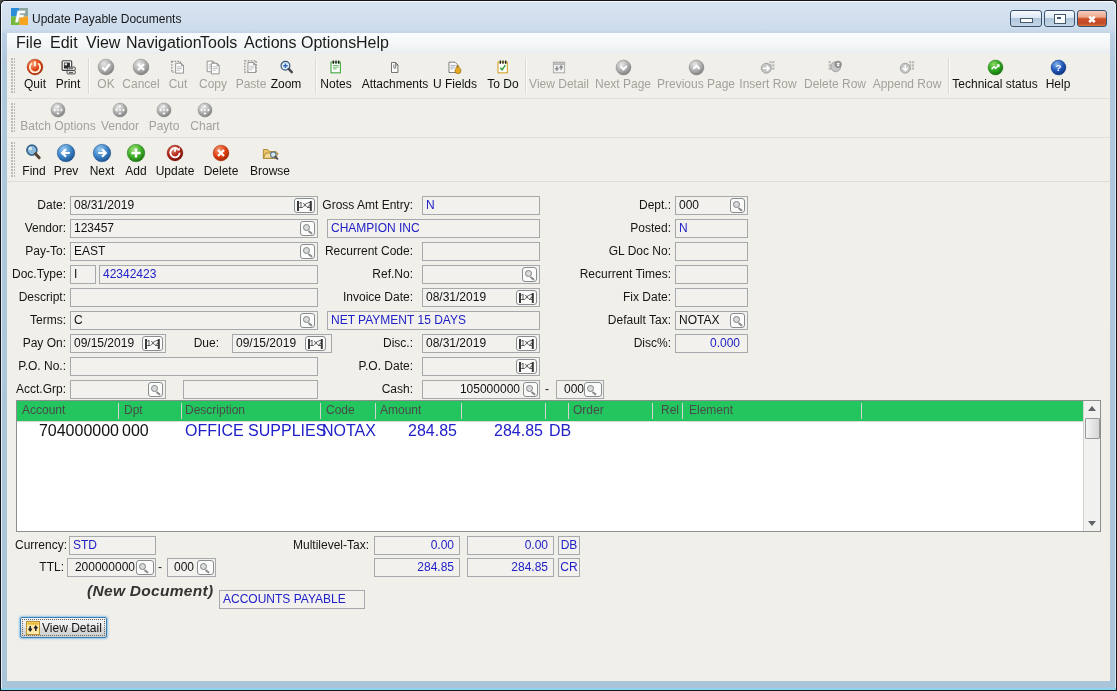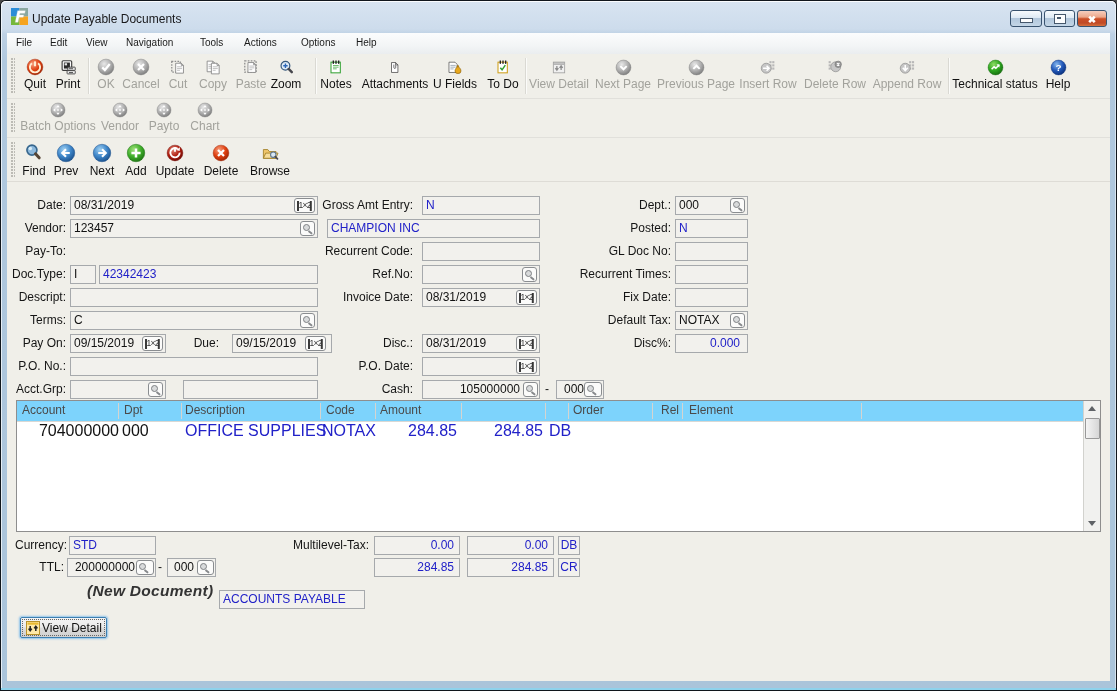--- a/index.html
+++ b/index.html
@@ -16,21 +16,21 @@
   .wbtn{position:absolute;top:10px;height:17px;border:1px solid #39536f;border-radius:3px;box-sizing:border-box;}
   #bmin{left:1010px;width:32px;background:linear-gradient(#f7fafd 0%,#dde9f4 45%,#b2c7dc 50%,#c4d6e6 100%);}
   #bmax{left:1044px;width:31px;background:linear-gradient(#f7fafd 0%,#dde9f4 45%,#b2c7dc 50%,#c4d6e6 100%);}
   #bclose{left:1077px;width:30px;background:linear-gradient(#f6cdbe 0%,#eda88c 40%,#cc4f28 52%,#c04a26 80%,#d8713e 100%);}
   #bmin i{position:absolute;left:9px;top:7px;width:11px;height:3px;background:#fcfdfe;border:1px solid #46586c;}
   #bmax i{position:absolute;left:9px;top:3px;width:10px;height:8px;background:#fcfdfe;border:1px solid #46586c;}
   #bmax i b{position:absolute;left:2px;top:2px;width:4px;height:2px;background:#46586c;}
   #bclose span{position:absolute;left:0;top:1px;width:100%;text-align:center;color:#fff;font-size:10px;font-weight:bold;line-height:15px;}
   
   #menubar{position:absolute;left:7px;top:33px;width:1103px;height:21px;background:linear-gradient(#fbfcfd,#f3f5f6 60%,#eaedef);border-bottom:1px solid #e4e5e6;}
-  #menubar span{position:absolute;top:0;line-height:20px;font-size:10px;color:#1a1a1a;}
+  #menubar span{position:absolute;top:0;line-height:20px;font-size:16px;color:#1a1a1a;}
   
   .tbar{position:absolute;left:7px;width:1103px;background:#f0efe9;}
   #tb1{top:54px;height:44px;border-bottom:1px solid #e1e0db;}
   #tb2{top:99px;height:38px;border-bottom:1px solid #e1e0db;}
   #tb3{top:138px;height:43px;border-bottom:1px solid #dedcd6;}
   .grip{position:absolute;left:4px;top:4px;bottom:4px;width:4px;
      background-image:radial-gradient(circle at 1px 1px,#bcbbb5 40%,transparent 46%);background-size:3px 3px;}
   .vsep{position:absolute;top:4px;bottom:4px;width:1px;background:#dad9d3;border-right:1px solid #fbfbf9;}
   .tbtn{position:absolute;}
   .tbtn .ic{display:block;margin:0 auto;}
@@ -44,21 +44,21 @@
   .inbtn{position:absolute;top:1px;border:1px solid #8a8d90;border-radius:3px;background:#fbfbfa;}
   .inbtn.cal{width:19px;height:13px;}
   .inbtn.cal:before{content:"";position:absolute;left:2.2px;top:1.5px;width:1.6px;height:10px;
      box-shadow:12.8px 0 0 #3a3a3a;background:#3a3a3a;}
   .inbtn.cal:after{content:"1\D7 2";position:absolute;left:3.6px;top:1px;width:12px;font-size:8.5px;line-height:11px;letter-spacing:-0.8px;color:#333;font-family:"Liberation Sans";}
   .inbtn.mag{width:13px;height:13px;}
   .inbtn.mag:before{content:"";position:absolute;left:2px;top:2px;width:5px;height:5px;border:1.6px solid #7e8184;border-radius:50%;background:#d8dadb;}
   .inbtn.mag:after{content:"";position:absolute;left:8px;top:8px;width:5px;height:2.4px;background:#87898c;transform:rotate(40deg);border-radius:1px;transform-origin:0 0;}
   
   #grid{position:absolute;left:16px;top:400px;width:1085px;height:132px;background:#fff;border:1px solid #8e8e8e;box-sizing:border-box;}
-  #ghead{position:absolute;left:0;top:0;right:16px;height:20px;background:#7dd3fc;border-bottom:1px solid #d9d8d4;}
+  #ghead{position:absolute;left:0;top:0;right:16px;height:20px;background:#22c55e;border-bottom:1px solid #d9d8d4;}
   #ghead span{position:absolute;top:0;line-height:19px;font-size:12px;color:#4a4a4a;}
   .gsep{position:absolute;top:2px;height:16px;width:1px;background:#d5d4d0;}
   .grow{position:absolute;left:0;top:22px;right:16px;height:17px;font-size:16px;line-height:16px;}
   .grow span{position:absolute;white-space:nowrap;}
   #gsb{position:absolute;right:0;top:0;width:16px;height:130px;background:#f1f1ef;border-left:1px solid #d2d2ce;}
   .sbtn{position:absolute;left:0px;width:15px;height:15px;}
   .sbtn i{position:absolute;left:3.5px;width:0;height:0;border-left:4px solid transparent;border-right:4px solid transparent;}
   .sbtn.up i{top:5px;border-bottom:5px solid #5f6266;}
   .sbtn.dn i{top:5px;border-top:5px solid #5f6266;}
   #gthumb{position:absolute;left:1px;top:17px;width:13px;height:19px;background:linear-gradient(90deg,#f4f4f4,#d6d6d6);border:1px solid #999;border-radius:1px;}
@@ -646,20 +646,24 @@
 <div class="fld" style="left:70px;top:196px;width:246px">
       <div class="v">08/31/2019</div>
       <div class="inbtn cal" style="right:2px"></div>
     </div>
 <div class="lbl" style="left:-74px;top:219px;width:140px">Vendor:</div>
 <div class="fld" style="left:70px;top:219px;width:246px">
       <div class="v">123457</div>
       <div class="inbtn mag" style="right:2px"></div>
     </div>
 <div class="lbl" style="left:-74px;top:242px;width:140px">Pay-To:</div>
+<div class="fld" style="left:70px;top:242px;width:246px">
+      <div class="v">EAST</div>
+      <div class="inbtn mag" style="right:2px"></div>
+    </div>
 <div class="lbl" style="left:-74px;top:265px;width:140px">Doc.Type:</div>
 <div class="fld" style="left:70px;top:265px;width:24px">
       <div class="v">I</div>
     </div>
 <div class="fld" style="left:99px;top:265px;width:217px">
       <div class="v blue">42342423</div>
     </div>
 <div class="lbl" style="left:-74px;top:288px;width:140px">Descript:</div>
 <div class="fld" style="left:70px;top:288px;width:246px"></div>
 <div class="lbl" style="left:-74px;top:311px;width:140px">Terms:</div>
@@ -694,20 +698,23 @@
 <div class="lbl" style="left:273px;top:242px;width:140px">Recurrent Code:</div>
 <div class="fld" style="left:422px;top:242px;width:116px"></div>
 <div class="lbl" style="left:273px;top:265px;width:140px">Ref.No:</div>
 <div class="fld" style="left:422px;top:265px;width:116px">
       <div class="inbtn mag" style="right:2px"></div>
     </div>
 <div class="lbl" style="left:273px;top:288px;width:140px">Invoice Date:</div>
 <div class="fld" style="left:422px;top:288px;width:116px">
       <div class="v">08/31/2019</div>
       <div class="inbtn cal" style="right:2px"></div>
+    </div>
+<div class="fld" style="left:327px;top:311px;width:211px">
+      <div class="v blue">NET PAYMENT 15 DAYS</div>
     </div>
 <div class="lbl" style="left:273px;top:334px;width:140px">Disc.:</div>
 <div class="fld" style="left:422px;top:334px;width:116px">
       <div class="v">08/31/2019</div>
       <div class="inbtn cal" style="right:2px"></div>
     </div>
 <div class="lbl" style="left:273px;top:357px;width:140px">P.O. Date:</div>
 <div class="fld" style="left:422px;top:357px;width:116px">
       <div class="inbtn cal" style="right:2px"></div>
     </div>

